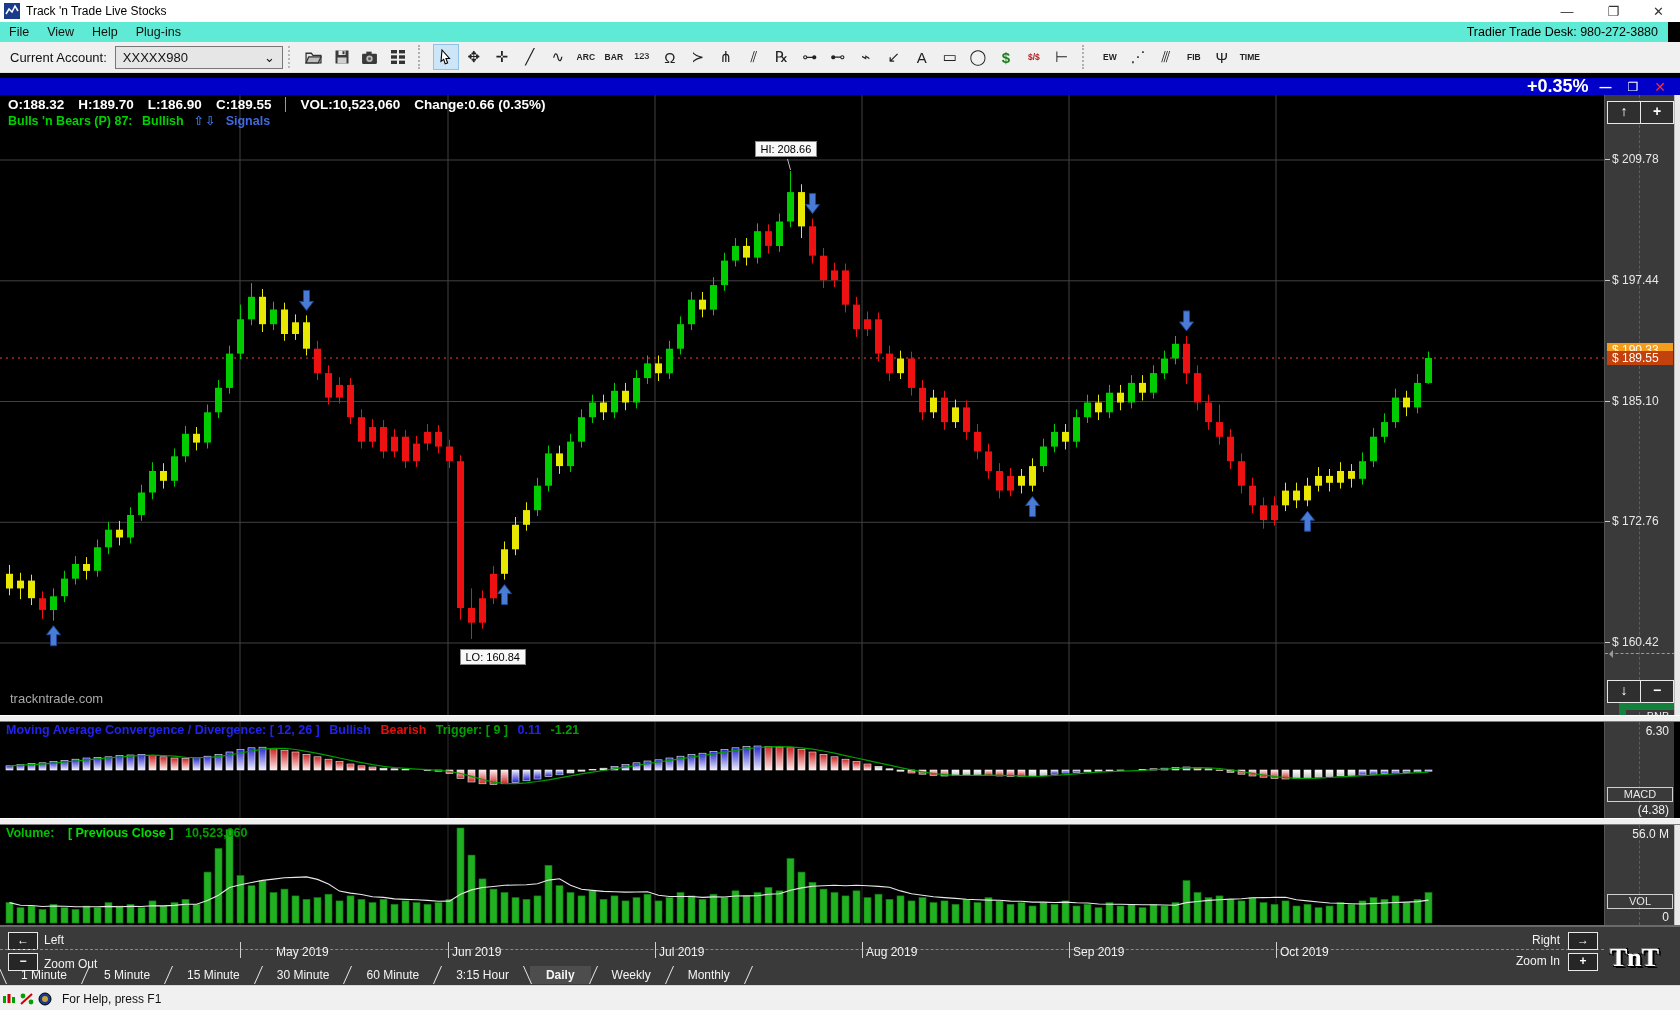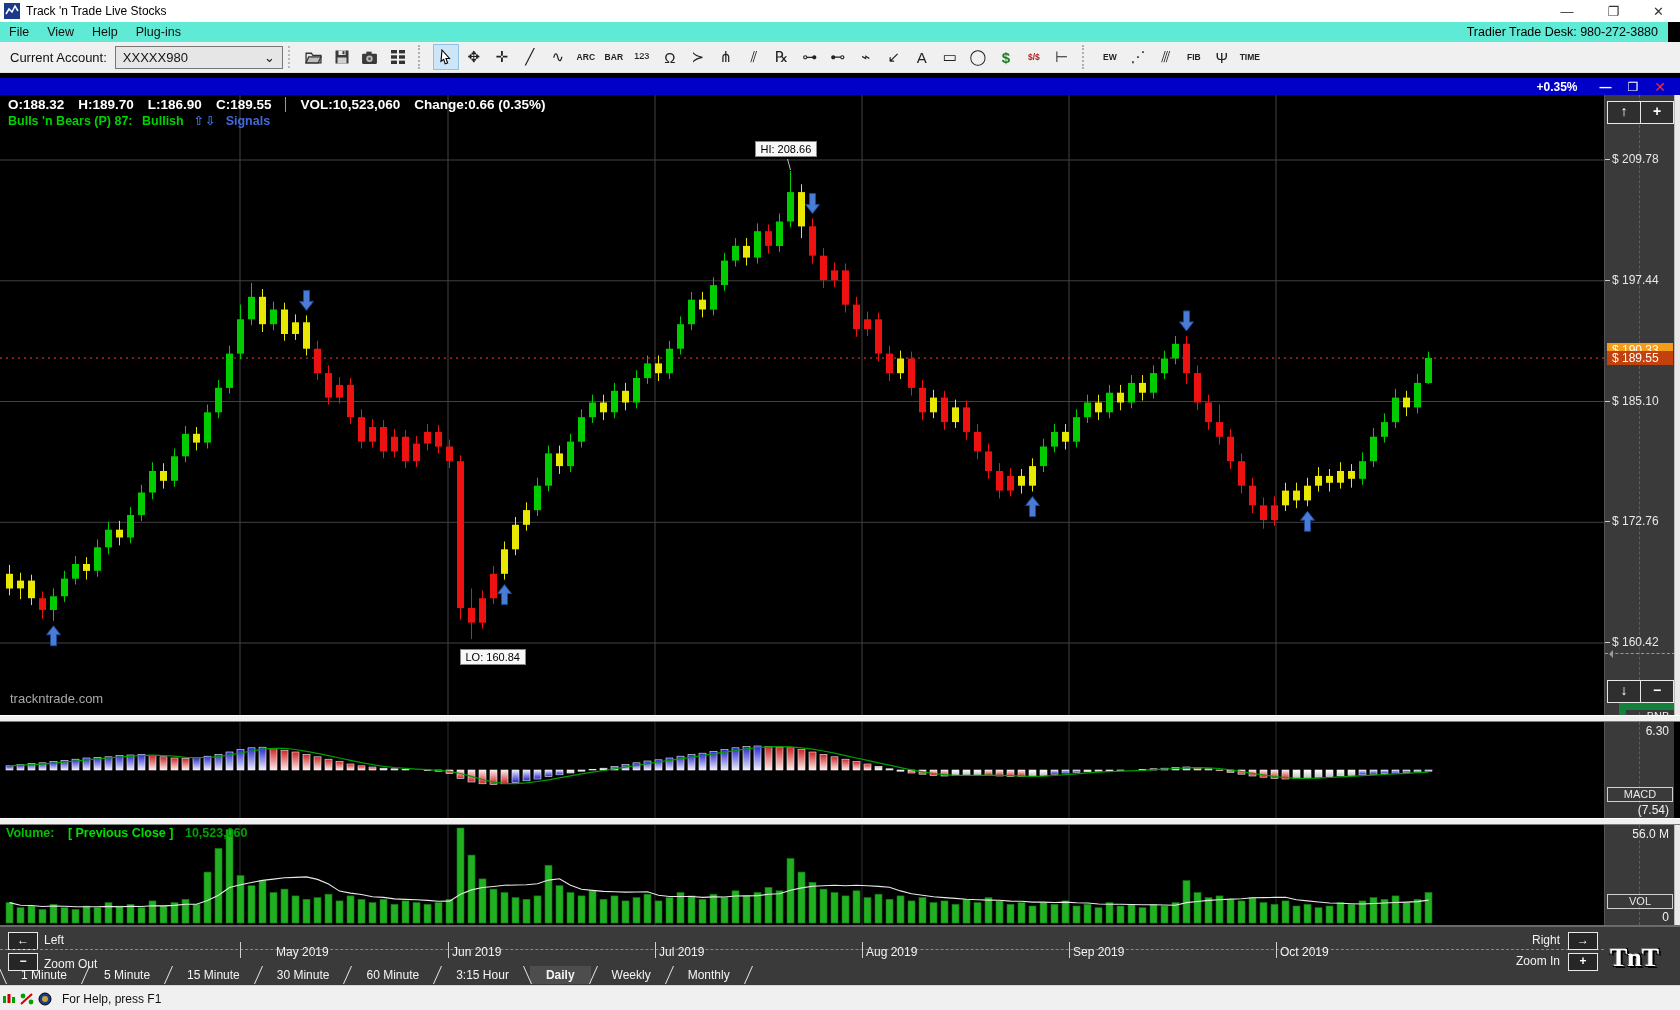--- a/index.html
+++ b/index.html
@@ -16,21 +16,21 @@
   .grip{width:5px;height:22px;border-left:2px dotted #b8b8b8;margin:0 5px;}
   #acct-label{font-size:13px;color:#111;margin:0 8px 0 10px;}
   .dd{width:152px;height:21px;background:#e6e6e6;border:1px solid #777;display:flex;align-items:center;justify-content:space-between;padding:0 7px;font-size:13px;color:#111;}
   .tb-icon{width:24px;height:24px;display:flex;align-items:center;justify-content:center;font-size:15px;color:#222;border:1px solid transparent;margin:0 1px;}
   .tb-icon.small{font-size:8.5px;font-weight:bold;}
   .tb-icon.sel{background:#cde6f7;border-color:#90c2e6;}
   .tb-icon.green{color:#1c7d1c;font-weight:bold;}
   .tb-icon.red{color:#b02020;font-weight:bold;}
   .tb-sep{width:6px;height:24px;border-left:2px dotted #b0b0b0;margin:0 6px;}
   #mdibar{top:78px;left:0;width:1680px;height:17px;background:#0000c8;display:flex;align-items:center;justify-content:flex-end;color:#fff;}
-  #mdibar .chg{font-size:12px;font-weight:bold;margin-right:22px;}
+  #mdibar .chg{font-size:18px;font-weight:bold;margin-right:11px;}
   #mdibar .m{font-size:12px;font-weight:bold;margin-right:16px;cursor:default;}
   #mdibar .x{color:#ff2a2a;font-size:14px;font-weight:bold;margin-right:14px;}
   
   #chart-region{top:95px;left:0;width:1680px;height:620px;background:#000;}
   #main-svg{position:absolute;top:0;left:0;}
   #quote-line1{top:2px;left:8px;color:#fff;font-size:13.5px;font-weight:bold;white-space:nowrap;}
   #quote-line1 span{margin-right:14px;}
   #quote-line1 .vsep{border-left:1px solid #9a9a9a;padding-left:14px;}
   #quote-line2{top:18px;left:8px;font-size:12.5px;font-weight:bold;white-space:nowrap;}
   #quote-line2 .g{color:#00d200;margin-right:6px;}
@@ -665,25 +665,33 @@
       <rect x="1348.0" y="48.0" width="7" height="5.4" fill="url(#gwn)" stroke="#f2f2f2" stroke-width="0.6"></rect>
       <rect x="1359.0" y="48.0" width="7" height="4.8" fill="url(#gbn)" stroke="#f2f2f2" stroke-width="0.6"></rect>
       <rect x="1370.0" y="48.0" width="7" height="4.2" fill="url(#gbn)" stroke="#f2f2f2" stroke-width="0.6"></rect>
       <rect x="1381.0" y="48.0" width="7" height="3.6" fill="url(#gbn)" stroke="#f2f2f2" stroke-width="0.6"></rect>
       <rect x="1392.0" y="48.0" width="7" height="3.0" fill="url(#gbn)" stroke="#f2f2f2" stroke-width="0.6"></rect>
       <rect x="1403.0" y="48.0" width="7" height="2.4" fill="url(#gbn)" stroke="#f2f2f2" stroke-width="0.6"></rect>
       <rect x="1414.0" y="48.0" width="7" height="1.8" fill="url(#gbn)" stroke="#f2f2f2" stroke-width="0.6"></rect>
       <rect x="1425.0" y="48.0" width="7" height="1.2" fill="url(#gbn)" stroke="#f2f2f2" stroke-width="0.6"></rect>
       <polyline points="9.5,43.8 20.5,43.2 31.5,42.6 42.5,42.1 53.5,41.1 64.5,40.0 75.5,39.0 86.5,37.8 97.5,36.8 108.5,35.8 119.5,35.0 130.5,34.2 141.5,33.5 152.5,33.1 163.5,33.5 174.5,34.2 185.5,35.3 196.5,35.7 207.5,35.5 218.5,34.6 229.5,33.0 240.5,31.0 251.5,29.0 262.5,27.1 273.5,26.3 284.5,26.4 295.5,27.5 306.5,29.3 317.5,31.3 328.5,33.6 339.5,36.0 350.5,38.4 361.5,40.6 372.5,42.6 383.5,44.3 394.5,45.5 405.5,46.4 416.5,47.1 427.5,47.7 438.5,48.3 449.5,49.4 460.5,51.5 471.5,54.3 482.5,57.5 493.5,60.1 504.5,61.5 515.5,61.6 526.5,60.9 537.5,59.5 548.5,57.8 559.5,55.8 570.5,53.9 581.5,51.9 592.5,50.1 603.5,48.5 614.5,46.8 625.5,45.1 636.5,43.5 647.5,41.7 658.5,40.0 669.5,38.4 680.5,36.8 691.5,35.1 702.5,33.5 713.5,31.8 724.5,30.1 735.5,28.5 746.5,26.9 757.5,25.5 768.5,24.8 779.5,24.6 790.5,24.9 801.5,25.8 812.5,27.1 823.5,29.0 834.5,31.2 845.5,33.6 856.5,36.0 867.5,38.4 878.5,40.8 889.5,43.2 900.5,45.6 911.5,47.9 922.5,49.8 933.5,51.5 944.5,52.6 955.5,53.3 966.5,53.4 977.5,53.3 988.5,53.1 999.5,53.3 1010.5,53.7 1021.5,54.1 1032.5,54.3 1043.5,54.1 1054.5,53.5 1065.5,52.6 1076.5,51.8 1087.5,50.9 1098.5,50.1 1109.5,49.6 1120.5,49.2 1131.5,48.8 1142.5,48.3 1153.5,47.7 1164.5,47.1 1175.5,46.5 1186.5,45.9 1197.5,45.6 1208.5,45.8 1219.5,46.5 1230.5,47.9 1241.5,49.5 1252.5,51.3 1263.5,53.0 1274.5,54.5 1285.5,55.6 1296.5,56.3 1307.5,56.4 1318.5,56.1 1329.5,55.5 1340.5,54.9 1351.5,54.3 1362.5,53.7 1373.5,53.1 1384.5,52.5 1395.5,51.9 1406.5,51.3 1417.5,50.7 1428.5,50.1" fill="none" stroke="#00a000" stroke-width="1.2"></polyline>
     </svg>
+  <div class="abs" id="macd-head">
+    <span class="blue">Moving Average Convergence / Divergence: [ 12, 26 ]</span>
+    <span class="blue">Bullish</span>
+    <span class="red">Bearish</span>
+    <span class="green">Trigger: [ 9 ]</span>
+    <span class="blue">0.11</span>
+    <span class="green">-1.21</span>
+  </div>
   <div class="lblcol">
     <div class="vdash"></div>
     <div class="maxv">6.30</div>
     <div class="box" style="bottom:16px;">MACD</div>
-    <div class="cur" style="bottom:1px;">(7.54)</div>
+    <div class="cur" style="bottom:1px;">(4.38)</div>
   </div>
 </div>
 <div class="abs hsep" style="top:818px;"></div>
 
 <div class="abs" id="vol-panel">
   <svg id="vol-svg" width="1604" height="100">
       <line x1="240" y1="0" x2="240" y2="100" stroke="#2e2e2e"></line>
       <line x1="448" y1="0" x2="448" y2="100" stroke="#2e2e2e"></line>
       <line x1="655" y1="0" x2="655" y2="100" stroke="#2e2e2e"></line>
       <line x1="862" y1="0" x2="862" y2="100" stroke="#2e2e2e"></line>

